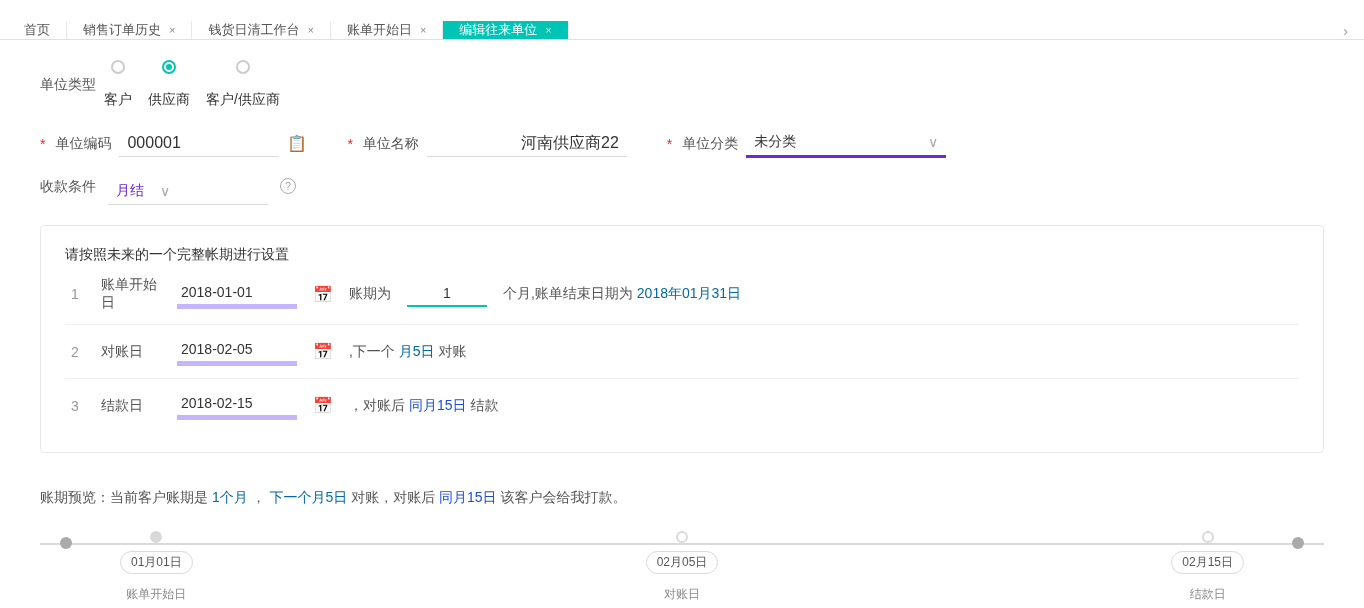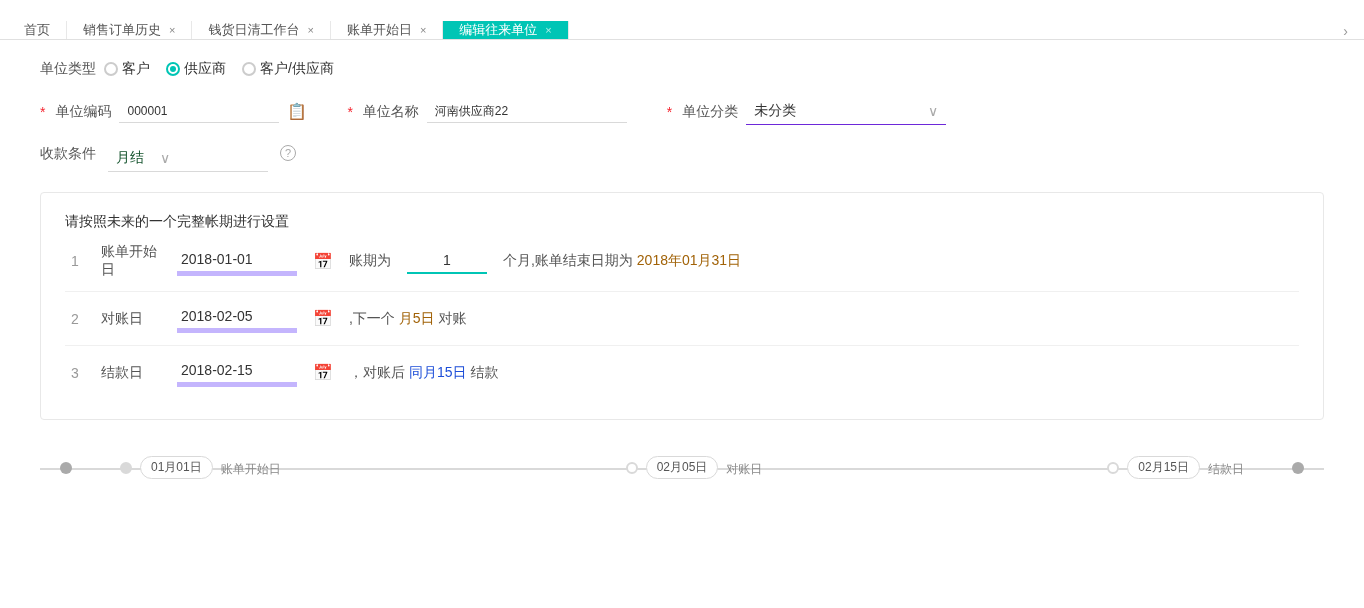--- a/index.html
+++ b/index.html
@@ -74,22 +74,23 @@
 
     
     .radio-group {
       display: flex;
       gap: 16px;
       align-items: center;
     }
     .radio-item {
       display: flex;
       align-items: center;
-      gap: 4px;
-      cursor: pointer;
+      gap: 17px;
+      cursor: pointer;
+      flex-direction: column;
     }
     .radio-circle {
       width: 14px;
       height: 14px;
       border-radius: 50%;
       border: 2px solid #ccc;
       background: #fff;
       display: flex;
       align-items: center;
       justify-content: center;
@@ -103,32 +104,32 @@
       height: 6px;
       border-radius: 50%;
       background: #00c5b5;
     }
 
     
     .input-field {
       border: none;
       border-bottom: 1px solid #d9d9d9;
       padding: 4px 8px;
-      font-size: 12px;
+      font-size: 16px;
       outline: none;
       width: 160px;
       color: #333;
       background: transparent;
     }
-    .input-field.wide { width: 200px; }
+    .input-field.wide { width: 200px; text-align: right; }
 
     
     .dropdown-field {
       border: none;
-      border-bottom: 1px solid #6d28d9;
+      border-bottom: 3px solid #6d28d9;
       padding: 4px 8px;
       font-size: 14px;
       display: flex;
       align-items: center;
       justify-content: space-between;
       width: 200px;
       cursor: pointer;
       background: transparent;
     }
     .dropdown-field .value {
@@ -164,21 +165,21 @@
     }
     .payment-dropdown {
       display: flex;
       align-items: center;
       border-bottom: 1px solid #d9d9d9;
       padding: 4px 8px;
       gap: 8px;
       min-width: 160px;
     }
     .payment-value {
-      color: #14532d;
+      color: #6d28d9;
     }
 
     
     .card-section {
       border: 1px solid #e8e8e8;
       border-radius: 4px;
       padding: 20px 24px;
       margin-bottom: 20px;
     }
     .card-title {
@@ -213,21 +214,21 @@
       color: #333;
       outline: none;
       background: transparent;
     }
     .row-suffix {
       color: #555;
       display: flex;
       align-items: center;
       gap: 4px;
     }
-    .highlight-orange { color: #a16207; }
+    .highlight-orange { color: #0369a1; }
     .highlight-teal { color: #1d4ed8; }
     .period-input {
       border: none;
       border-bottom: 2px solid #00c5b5;
       padding: 4px 4px;
       font-size: 14px;
       width: 80px;
       color: #333;
       outline: none;
       background: transparent;
@@ -255,21 +256,21 @@
     .timeline-points {
       display: flex;
       align-items: flex-start;
       width: 100%;
       position: relative;
       z-index: 1;
       justify-content: space-between;
     }
     .timeline-point {
       display: flex;
-      flex-direction: row;
+      flex-direction: column;
       align-items: center;
       gap: 8px;
     }
     .timeline-dot {
       width: 12px;
       height: 12px;
       border-radius: 50%;
       border: 2px solid #d9d9d9;
       background: #fff;
     }
@@ -401,20 +402,29 @@
       <span class="row-label">结款日</span>
       <input class="date-input" type="text" value="2018-02-15" style="">
       <span class="cal-icon">📅</span>
       <span class="row-suffix">
         ，对账后 <span class="highlight-teal">同月15日</span> 结款
       </span>
     </div>
   </div>
 
   <div class="preview-section">
+    <div class="preview-text">
+      <span>账期预览：当前客户账期是</span>
+      <span class="highlight-orange">1个月</span>
+      <span>，</span>
+      <span class="highlight-orange">下一个月5日</span>
+      <span>对账，对账后</span>
+      <span class="highlight-teal">同月15日</span>
+      <span> 该客户会给我打款。</span>
+    </div>
 
     <div style="position:relative; padding: 0 20px;">
       <div class="timeline-line"></div>
       <div class="timeline-points">
 
         <div style="position:absolute; left:0; top:6px; width:12px; height:12px; border-radius:50%; background:#aaa;"></div>
 
         <div class="timeline-point" style="margin-left: 60px;">
           <div class="timeline-dot start"></div>
           <div class="timeline-badge">01月01日</div>

